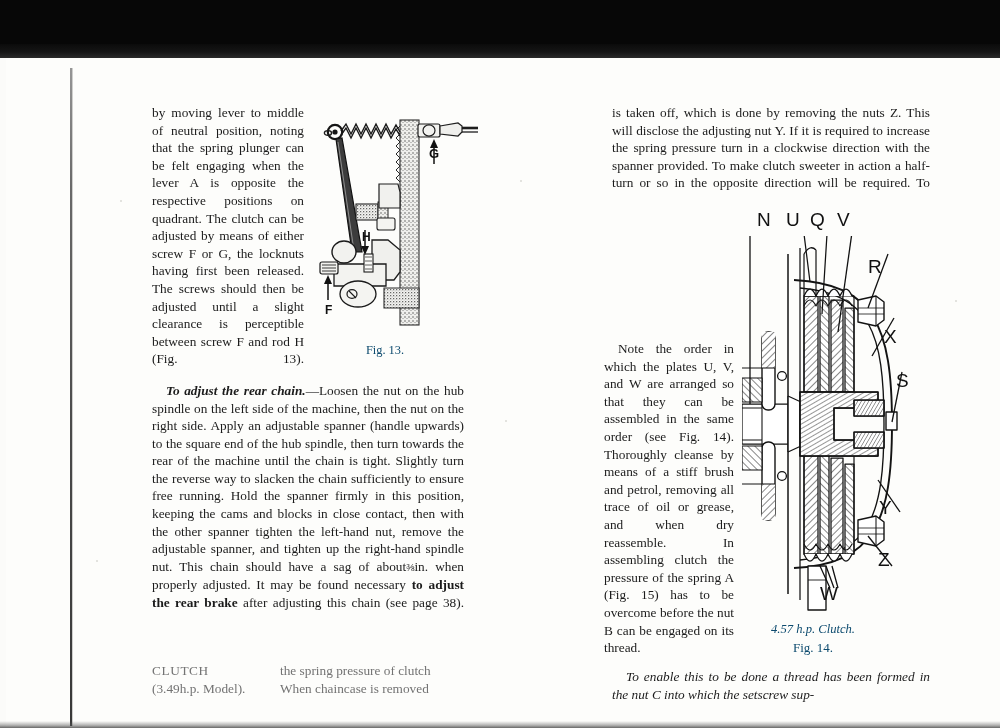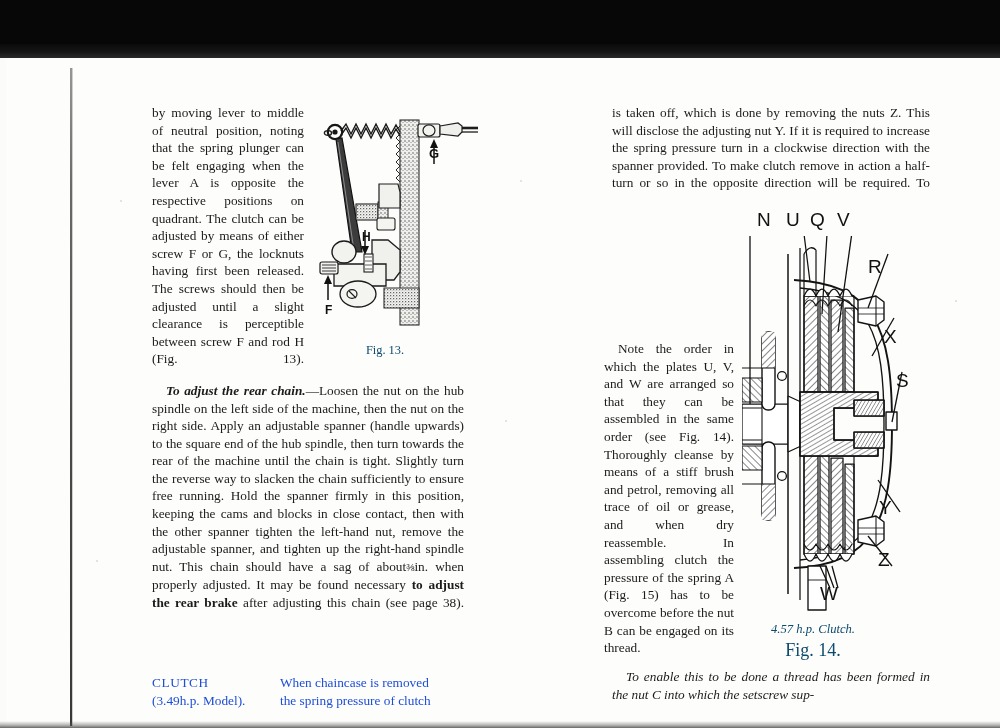--- a/index.html
+++ b/index.html
@@ -93,29 +93,29 @@
       <p>by moving lever to middle of neutral position, noting that the spring plunger can be felt engaging when the lever A is opposite the respective positions on quadrant. The clutch can be adjusted by means of either screw F or G, the locknuts having first been released. The screws should then be adjusted until a slight clearance is perceptible between screw F and rod H (Fig. 13).</p>
     </div>
 
     <div class="gap"></div>
 
     <div style="width:312px;">
       <p class="ind"><i class="b">To adjust the rear chain.</i><span>—Loosen the nut on the hub spindle on the left side of the machine, then the nut on the right side. Apply an adjustable spanner (handle upwards) to the square end of the hub spindle, then turn towards the rear of the machine until the chain is tight. Slightly turn the reverse way to slacken the chain sufficiently to ensure free running. Hold the spanner firmly in this position, keeping the cams and blocks in close contact, then with the other spanner tighten the left-hand nut, remove the adjustable spanner, and tighten up the right-hand spindle nut. This chain should have a sag of about</span><span class="frac">⅜</span><span>in. when properly adjusted. It may be found necessary</span> <b>to adjust the rear brake</b> <span>after adjusting this chain (see page 38).</span></p>
     </div>
   </div>
 
-  <div style="position:absolute;left:152px;top:662px;width:312px;font-size:13.3px;line-height:17.6px;color:#1d4ed8;margin-top:12px;">
+  <div style="position:absolute;left:152px;top:662px;width:312px;font-size:13.3px;line-height:17.6px;color:#737373;">
     <div style="display:flex;gap:0;">
       <div style="width:128px;">
         <div style="letter-spacing:.6px;">CLUTCH</div>
         <div>(3.49h.p. Model).</div>
       </div>
       <div style="width:184px;">
+        <div>the spring pressure of clutch</div>
         <div>When chaincase is removed</div>
-        <div>the spring pressure of clutch</div>
       </div>
     </div>
   </div>
 
   <div class="fig" style="left:312px;top:112px;">
     <svg width="170" height="225" viewBox="0 0 170 225">
       <defs>
         <pattern id="grain" width="3" height="3" patternUnits="userSpaceOnUse">
           <rect width="3" height="3" fill="#f4f4f1"></rect>
           <circle cx="0.7" cy="0.7" r="0.62" fill="#3a3a3a"></circle>
@@ -180,21 +180,21 @@
       <path d="M12 172 L16 163 L20 172 Z" fill="#111"></path>
     </svg>
   </div>
   <div class="dlabel" style="left:429px;top:146px;font-size:13px;font-weight:bold;">G</div>
   <div class="dlabel" style="left:362px;top:230px;font-size:12px;font-weight:bold;">H</div>
   <div class="dlabel" style="left:325px;top:303px;font-size:12px;font-weight:bold;">F</div>
 
   <div class="figcap" style="left:330px;top:343px;width:110px;">Fig. 13.</div>
 
   <div class="col col-right">
-    <p>is taken off, which is done by removing the nuts Z. This will disclose the adjusting nut Y. If it is required to increase the spring pressure turn in a clockwise direction with the spanner provided. To make clutch remove in action a half-turn or so in the opposite direction will be required. To</p>
+    <p>is taken off, which is done by removing the nuts Z. This will disclose the adjusting nut Y. If it is required to increase the spring pressure turn in a clockwise direction with the spanner provided. To make clutch sweeter in action a half-turn or so in the opposite direction will be required. To</p>
   </div>
 
 
   <div class="col" style="left:592px;top:340px;width:130px;margin-left:12px;">
     <p class="ind">Note the order in which the plates U, V, and W are arranged so that they can be assembled in the same order (see Fig. 14). Thoroughly cleanse by means of a stiff brush and petrol, removing all trace of oil or grease, and when dry reassemble. In assembling clutch the pressure of the spring A (Fig. 15) has to be overcome before the nut B can be engaged on its thread.</p>
   </div>
 
   <div class="col" style="left:612px;top:668px;width:318px;font-style:italic;">
     <p class="ind last">To enable this to be done a thread has been formed in the nut C into which the setscrew sup-</p>
   </div>
@@ -318,21 +318,21 @@
   <div class="dlabel" style="left:810px;top:209px;">Q</div>
   <div class="dlabel" style="left:837px;top:209px;">V</div>
   <div class="dlabel" style="left:868px;top:256px;">R</div>
   <div class="dlabel" style="left:884px;top:326px;">X</div>
   <div class="dlabel" style="left:896px;top:370px;">S</div>
   <div class="dlabel" style="left:879px;top:497px;">Y</div>
   <div class="dlabel" style="left:878px;top:549px;">Z</div>
   <div class="dlabel" style="left:820px;top:583px;">W</div>
 
   <div class="figcap i" style="left:733px;top:622px;width:160px;font-size:12.6px;">4.57 h.p. Clutch.</div>
-  <div class="figcap" style="left:733px;top:640px;width:160px;font-size:18px;">Fig. 14.</div>
+  <div class="figcap" style="left:733px;top:640px;width:160px;font-size:13px;">Fig. 14.</div>
 
   <div class="speck" style="left:120px;top:200px;width:2px;height:2px;"></div>
   <div class="speck" style="left:505px;top:420px;width:2px;height:2px;"></div>
   <div class="speck" style="left:520px;top:180px;width:2px;height:2px;"></div>
   <div class="speck" style="left:955px;top:300px;width:2px;height:2px;"></div>
   <div class="speck" style="left:96px;top:560px;width:2px;height:2px;"></div>
 
   <div class="sheet-shadow-b"></div>
 </div>
 

